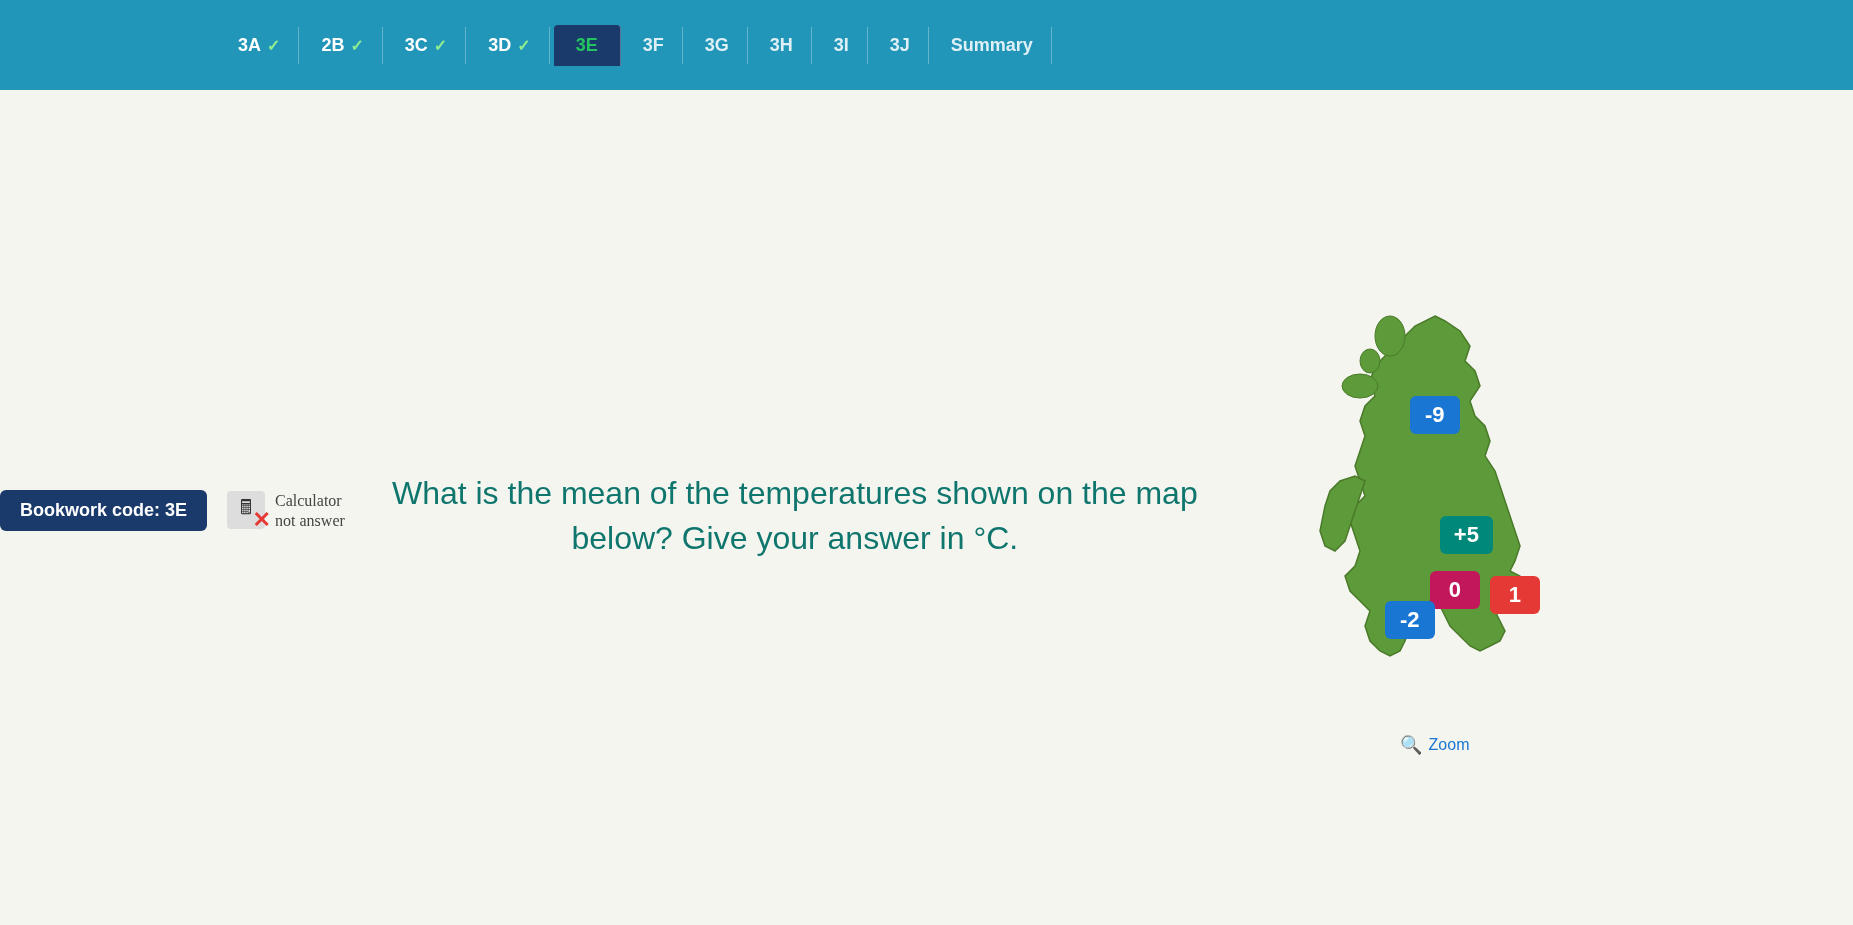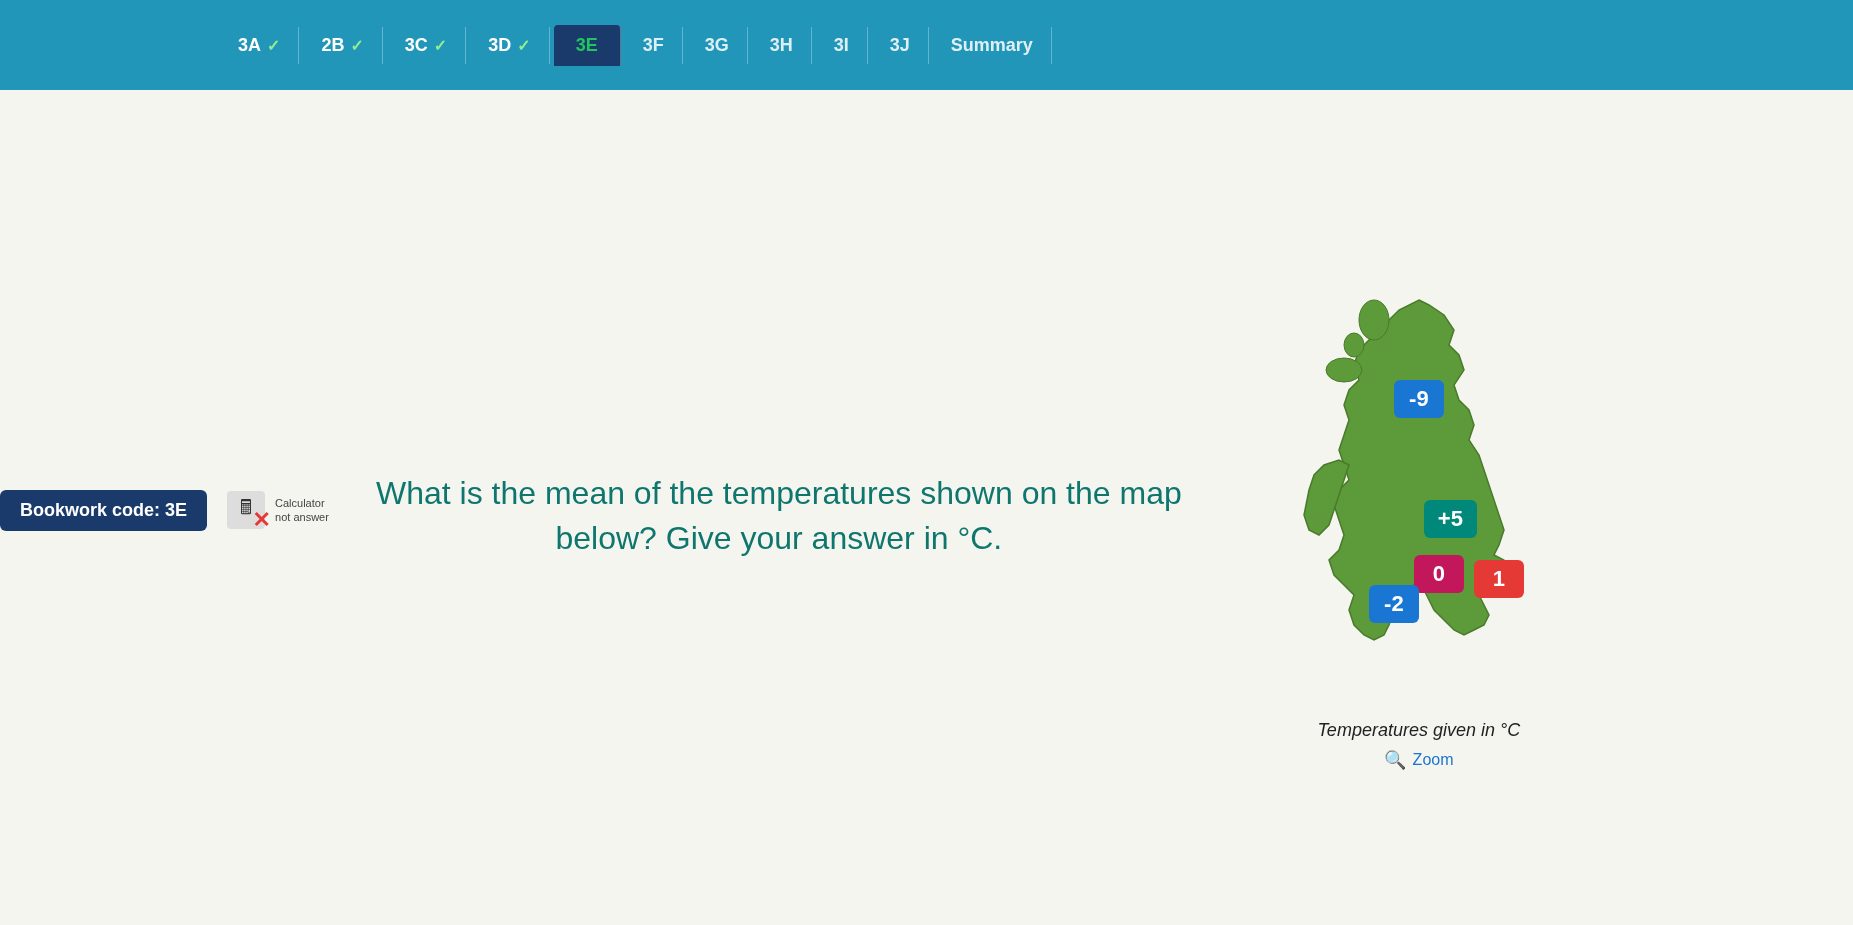--- a/index.html
+++ b/index.html
@@ -121,23 +121,24 @@
       bottom: -2px;
       right: -4px;
       color: #e53935;
       font-size: 22px;
       font-weight: 900;
     }
 
     .calc-label {
       display: flex;
       flex-direction: column;
-      font-size: 11px;
+      font-size: 16px;
       line-height: 1.2;
       color: #444;
+      font-family: Liberation Serif, serif;
     }
 
     
     .question-text {
       font-size: 32px;
       font-weight: 500;
       color: #0f766e;
       text-align: center;
       max-width: 900px;
       line-height: 1.4;
@@ -336,21 +337,20 @@
 
       <div class="temp-label temp-teal" style="top:210px; left:195px;">+5</div>
 
       <div class="temp-label temp-magenta" style="top:265px; left:185px;">0</div>
 
       <div class="temp-label temp-red" style="top:270px; left:245px;">1</div>
 
       <div class="temp-label temp-blue" style="top:295px; left:140px;">-2</div>
     </div>
 
-    <div class="map-caption">Temperatures given in °C</div>
 
     <div class="zoom-btn" style="justify-content:center;">
       <span style="font-size:18px;">🔍</span>
       <span>Zoom</span>
     </div>
   </div>
 
 </div>
 
 </body></html>

